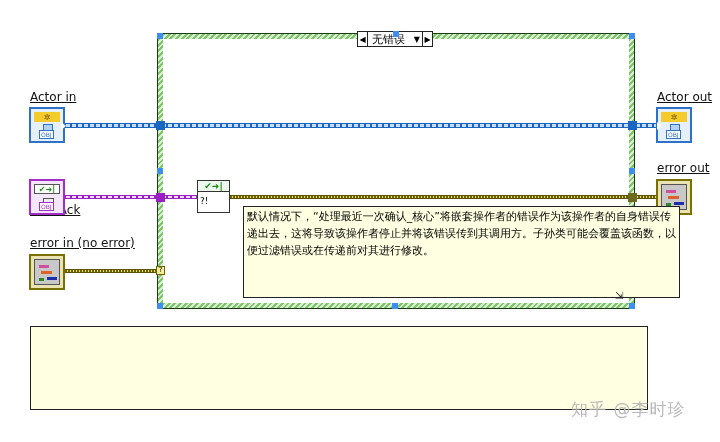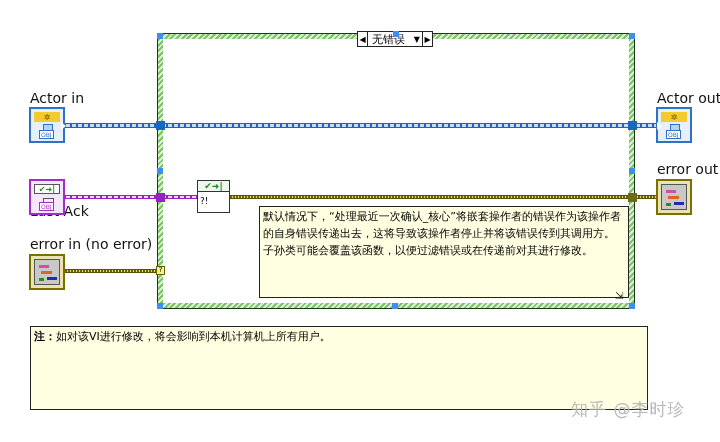--- a/index.html
+++ b/index.html
@@ -1,19 +1,19 @@
 <!DOCTYPE html>
 <html><head>
 <meta charset="utf-8">
 <style>
   * { box-sizing: border-box; margin: 0; padding: 0; }
   html, body { width: 720px; height: 442px; background: #ffffff; overflow: hidden; }
   body { position: relative; font-family: "DejaVu Sans", "Liberation Sans", sans-serif; color: #000; }
 
-  .label { position: absolute; font-size: 14px; color: #111; white-space: nowrap; }
+  .label { position: absolute; font-size: 12px; color: #111; white-space: nowrap; text-decoration: underline; }
 
   
   .case-frame { position: absolute; left: 157px; top: 33px; width: 478px; height: 276px; }
   .frame-edge { position: absolute;
     background: repeating-linear-gradient(135deg, #7fc36b 0 2px, #d9efd2 2px 4px); }
   .frame-edge.top { left: 0; top: 0; width: 100%; height: 6px; border-top: 1px solid #1b3b16; }
   .frame-edge.bottom { left: 0; bottom: 0; width: 100%; height: 6px; border-bottom: 1px solid #1b3b16; }
   .frame-edge.left { left: 0; top: 0; width: 6px; height: 100%; border-left: 1px solid #1b3b16; }
   .frame-edge.right { right: 0; top: 0; width: 6px; height: 100%; border-right: 1px solid #1b3b16; }
   .corner-dot { position: absolute; width: 6px; height: 6px; background: #3d8ef0; }
@@ -68,21 +68,21 @@
   
   .subvi { position: absolute; left: 197px; top: 180px; width: 33px; height: 33px;
     border: 1px solid #333; background: #fff; }
   .subvi .top { height: 11px; border-bottom: 1px solid #333; background: #eef7ee;
     font-size: 9px; color: #1c8a1c; font-weight: bold; text-align: center; line-height: 11px; }
   .subvi .bot { font-size: 9px; padding: 2px; line-height: 14px; }
 
   
   .comment { position: absolute; background: #ffffe1; border: 1px solid #222;
     font-size: 11px; line-height: 17px; padding: 1px 3px; }
-  .c1 { left: 243px; top: 206px; width: 370px; height: 92px; margin-left: 16px; }
+  .c1 { left: 243px; top: 206px; width: 437px; height: 92px; }
   .resize { position: absolute; left: 615px; top: 290px; font-size: 10px; color:#222; }
   .c2 { left: 30px; top: 326px; width: 618px; height: 84px; }
   .c2 p { margin: 0; }
   .c2 .gap { height: 13px; }
   .watermark { position: absolute; left: 571px; top: 398px; font-size: 17px; color: #b8b8b8; letter-spacing: 1px; }
 </style>
 </head>
 <body>
 
 <div class="label" style="left:30px; top:90px;">Actor in</div>
@@ -164,17 +164,16 @@
 
 <div class="subvi">
   <div class="top">✔➜|</div>
   <div class="bot">?!</div>
 </div>
 
 <div class="comment c1">默认情况下，“处理最近一次确认_核心”将嵌套操作者的错误作为该操作者的自身错误传递出去，这将导致该操作者停止并将该错误传到其调用方。子孙类可能会覆盖该函数，以便过滤错误或在传递前对其进行修改。</div>
 <div class="resize">⇲</div>
 
 <div class="comment c2">
-  <p><b>注：</b><span>如对该VI进行修改，将会影响到本机计算机上所有用户。</span></p>
   <div class="gap"></div>
 </div>
 
 <div class="watermark">知乎 @李时珍</div>
 
 </body></html>

